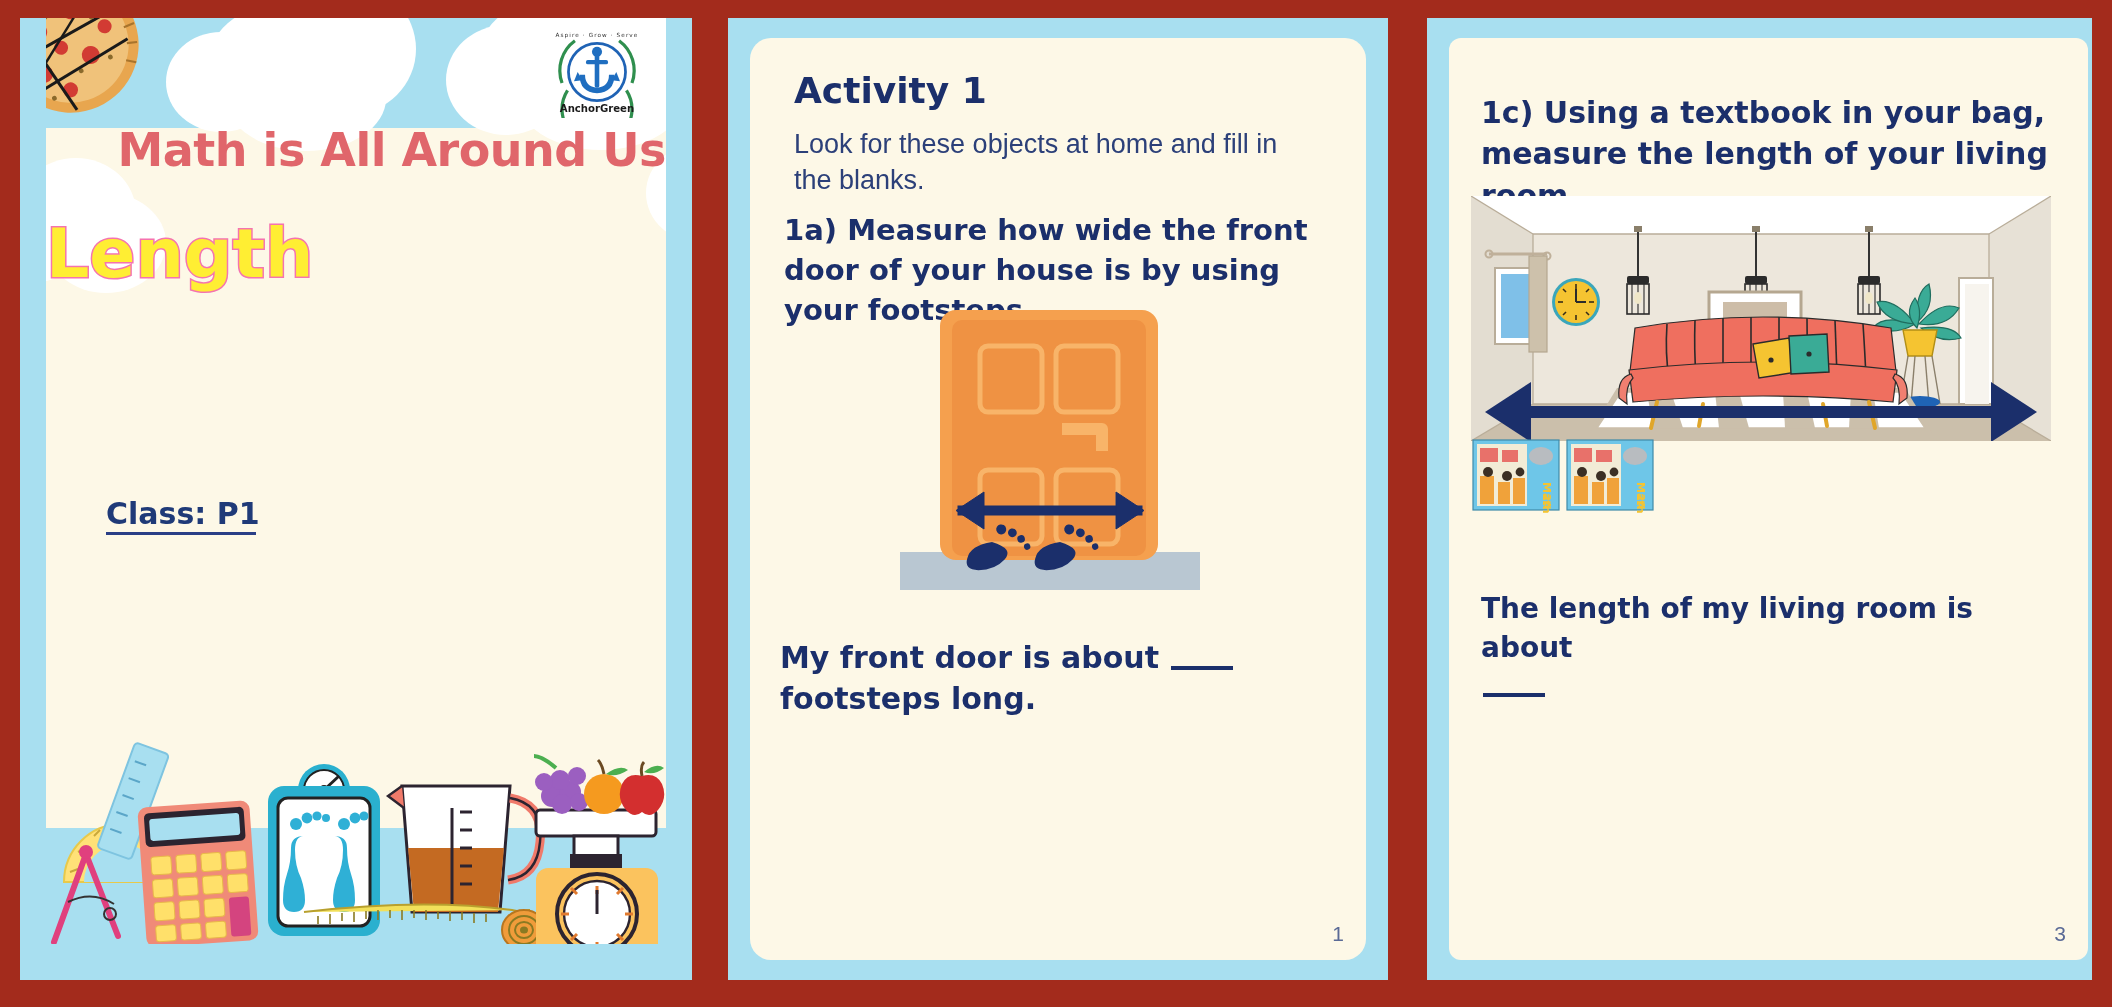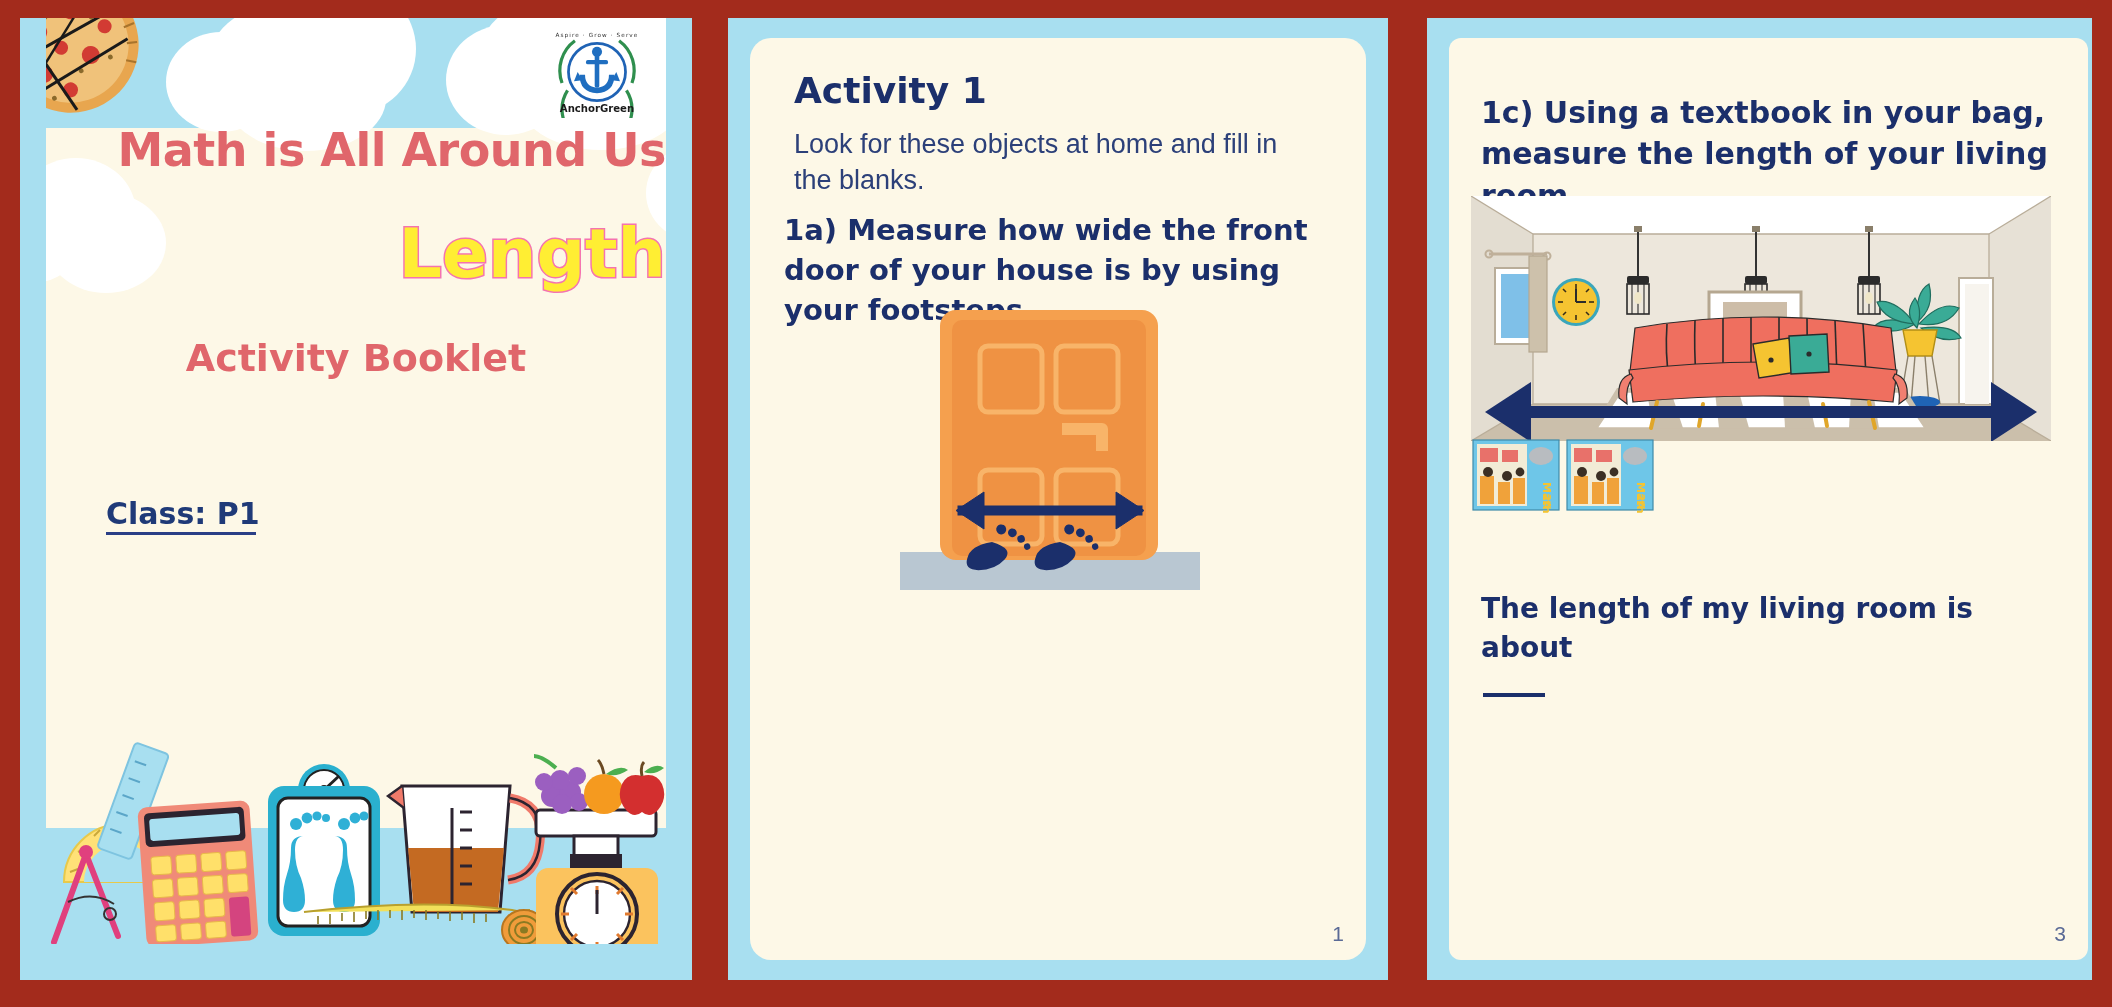--- a/index.html
+++ b/index.html
@@ -76,21 +76,21 @@
     text-align: right;
     font-family: "DejaVu Sans", sans-serif;
     font-weight: 700;
     font-size: 46px;
     letter-spacing: -0.5px;
     color: #e0666b;
     z-index: 6;
   }
   .cover-subject {
     position: absolute; left: 0; right: 0; top: 196px;
-    text-align: right;
+    text-align: left;
     font-family: "DejaVu Sans", sans-serif;
     font-weight: 700;
     font-size: 68px;
     color: #ffee33;
     -webkit-text-stroke: 3px #f573b0;
     paint-order: stroke fill;
     z-index: 6;
   }
   .cover-booklet {
     position: absolute; left: 0; right: 0; top: 318px;
@@ -298,21 +298,20 @@
                 <path d="M118 62 l11 -1"></path>
               <path d="M116 78 l10 2"></path>
                 <path d="M110 94 l9 5"></path>
             </g>
           </g>
         </svg>
       </div>
 
       <div class="cover-title">Math is All Around Us</div>
       <div class="cover-subject">Length</div>
-      <div class="cover-booklet">Activity Booklet</div>
 
       <div class="field-row" id="field-class">
         <span class="field-label">Class: P1</span>
         <span class="field-rule" id="rule-class"></span>
       </div>
 
       <div class="cover-band"></div>
 
       <div class="deco" style="left:0px;bottom:4px;width:620px;height:230px;">
         <svg viewBox="0 0 620 230" width="620" height="230">
@@ -519,20 +518,24 @@
               <path d="M0 0 q-22 -2 -28 10 q-6 10 8 14 q16 4 28 -4 q12 -8 -8 -20z"></path>
               <circle cx="12" cy="-10" r="5"></circle>
                 <circle cx="22" cy="-4" r="4.4"></circle>
               <circle cx="29" cy="4" r="3.8"></circle>
                 <circle cx="33" cy="13" r="3.2"></circle>
             </g>
           </g>
         </svg>
       </div>
 
+      <div id="a1-answer">
+        <span>My front door is about</span>
+        <span class="blank-underline"></span><span>footsteps long.</span>
+      </div>
 
       <div class="page-num">1</div>
     </div>
   </div>
 
   <div class="card" id="card-activity3">
     <div class="card-inner" id="activity3-inner">
 
       <div id="a3-question">
         <span>1c)</span>

